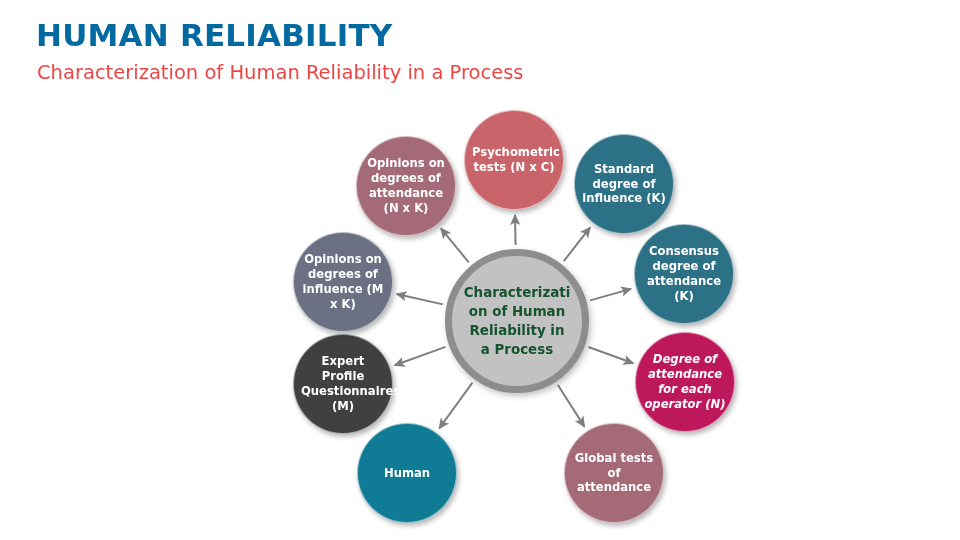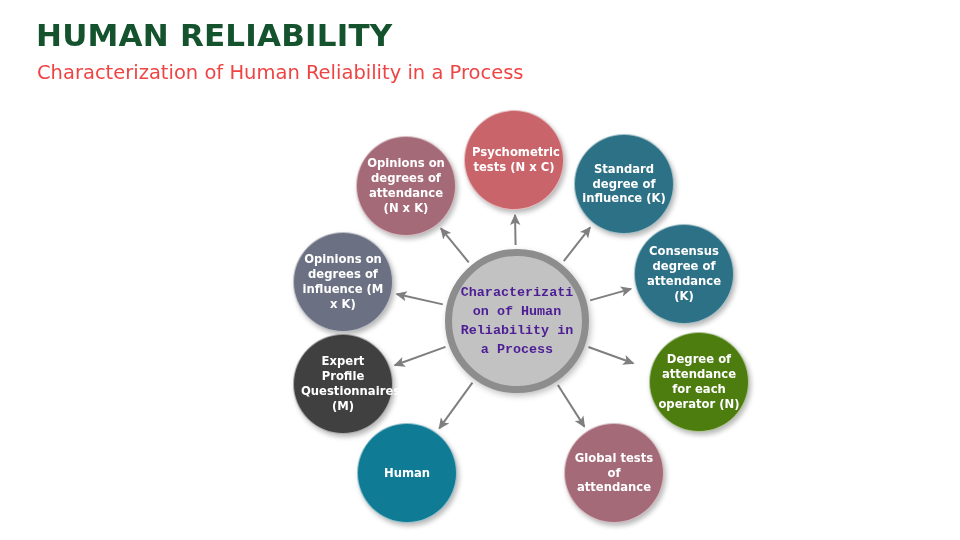--- a/index.html
+++ b/index.html
@@ -22,21 +22,21 @@
     width: 960px;
     height: 540px;
     background: #ffffff;
   }
   #title {
     position: absolute;
     left: 36px;
     top: 18px;
     font-size: 31px;
     font-weight: bold;
-    color: #14532d;
+    color: #0369a1;
     letter-spacing: 0.2px;
     line-height: 1.15;
     white-space: nowrap;
   }
   #subtitle {
     position: absolute;
     left: 37px;
     top: 61px;
     font-size: 19.5px;
     font-weight: normal;
@@ -122,36 +122,36 @@
       </svg>
   <div class="node" style="left: 431px; top: 110px; width: 100px; height: 100px; background: rgb(200, 100, 106);">
         <span>Psychometric tests (N x C)</span>
       </div>
       <div class="node" style="left: 541px; top: 134px; width: 100px; height: 100px; background: rgb(45, 113, 134);">
         <span>Standard degree of influence (K)</span>
       </div>
       <div class="node" style="left: 601px; top: 224px; width: 100px; height: 100px; background: rgb(45, 113, 134);">
         <span>Consensus degree of attendance (K)</span>
       </div>
-      <div class="node" style="left: 616px; top: 332px; width: 100px; height: 100px; background: #4d7c0f;">
+      <div class="node" style="left: 602px; top: 332px; width: 100px; height: 100px; background: #be185d; font-style: italic;">
         <span>Degree of attendance for each operator (N)</span>
       </div>
       <div class="node" style="left: 531px; top: 423px; width: 100px; height: 100px; background: rgb(165, 106, 120);">
         <span>Global tests of attendance</span>
       </div>
       <div class="node" style="left: 324px; top: 423px; width: 100px; height: 100px; background: rgb(15, 123, 148);">
         <span>Human</span>
       </div>
       <div class="node" style="left: 260px; top: 334px; width: 100px; height: 100px; background: #404040; align-items: center;">
         <span>Expert Profile Questionnaires (M)</span>
       </div>
       <div class="node" style="left: 260px; top: 232px; width: 100px; height: 100px; background: rgb(107, 113, 131);">
         <span>Opinions on degrees of influence (M x K)</span>
       </div>
       <div class="node" style="left: 323px; top: 136px; width: 100px; height: 100px; background: rgb(165, 106, 120);">
         <span>Opinions on degrees of attendance (N x K)</span>
       </div>
-      <div id="center-node" style="left: 412px; top: 249px; width: 144px; height: 144px; background: rgb(194, 194, 194); border: 7px solid rgb(141, 141, 141); color: #4c1d95; font-family: Liberation Mono, monospace;">
+      <div id="center-node" style="left: 412px; top: 249px; width: 144px; height: 144px; background: rgb(194, 194, 194); border: 7px solid rgb(141, 141, 141); color: #14532d;">
         <span>Characterizati on of Human Reliability in a Process</span>
       </div>
     </div>
 
 </div>
 
 </body></html>

